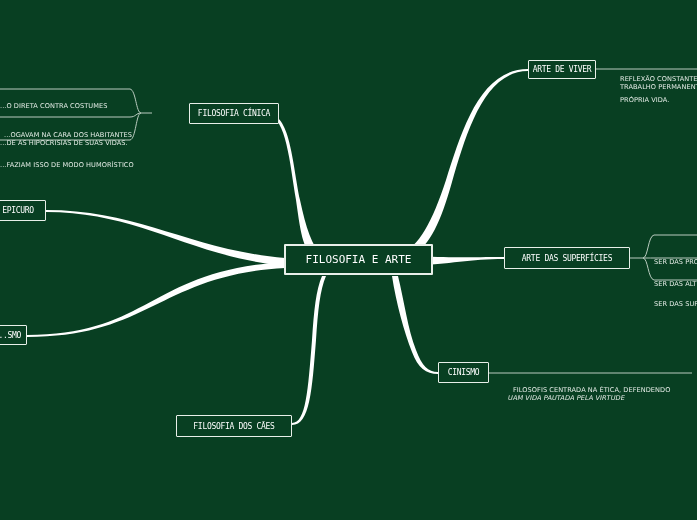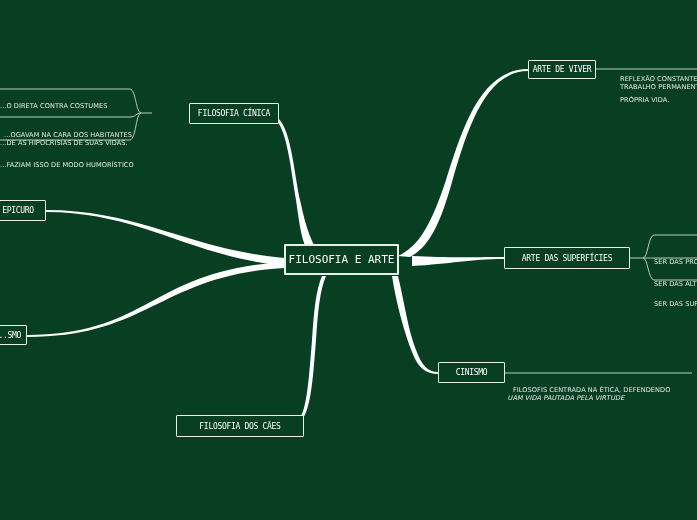--- a/index.html
+++ b/index.html
@@ -75,55 +75,55 @@
 
     <path d="M630,258 L643,258"></path>
     <path d="M643,258 C648,258 648,236 654,235 L697,235"></path>
     <path d="M643,258 C648,258 648,258 654,258 L697,258"></path>
     <path d="M643,258 C648,258 648,279 654,280 L697,280"></path>
 
     <path d="M489,373 L692,373"></path>
   </g>
 </svg>
 
-<div class="node main" style="left:284px; top:244px; width:115px; height:31px;">
+<div class="node main" style="left:284px; top:244px; width:149px; height:31px;">
   <span>FILOSOFIA E ARTE</span>
 </div>
 
 <div class="node topic" style="left:153px; top:103px; width:90px; height:21px;margin-left:36px;">
   <span>FILOSOFIA CÍNICA</span>
 </div>
 <div class="note" style="left:0px; top:70px;">...O DIRETA CONTRA COSTUMES</div>
 <div class="note" style="left:4px; top:99px;">...OGAVAM NA CARA DOS HABITANTES</div>
 <div class="note" style="left:0px; top:107px;">...DE AS HIPOCRISIAS DE SUAS VIDAS.</div>
 <div class="note" style="left:0px; top:129px;">...FAZIAM ISSO DE MODO HUMORÍSTICO</div>
 
 <div class="node topic" style="left:-10px; top:200px; width:56px; height:21px;">
   <span>EPICURO</span>
 </div>
 
 <div class="node topic" style="left:-12px; top:325px; width:39px; height:20px;">
   <span>...SMO</span>
 </div>
 
-<div class="node topic" style="left:176px; top:415px; width:128px; height:22px;justify-content:center;">
+<div class="node topic" style="left:176px; top:415px; width:116px; height:22px;justify-content:center;">
   <span>FILOSOFIA DOS  CÃES</span>
 </div>
 
 <div class="node topic" style="left:528px; top:60px; width:68px; height:19px;">
   <span>ARTE DE VIVER</span>
 </div>
 <div class="note" style="left:620px; top:43px;">REFLEXÃO CONSTANTE</div>
 <div class="note" style="left:620px; top:51px;">TRABALHO PERMANENT</div>
 <div class="note" style="left:620px; top:64px;">PRÓPRIA VIDA.</div>
 
 <div class="node topic" style="left:504px; top:247px; width:126px; height:22px;">
   <span>ARTE DAS SUPERFÍCIES</span>
 </div>
 <div class="note" style="left:654px; top:226px;">SER DAS PRO</div>
 <div class="note" style="left:654px; top:248px;">SER DAS ALT</div>
 <div class="note" style="left:654px; top:268px;">SER DAS SUP</div>
 
-<div class="node topic" style="left:438px; top:362px; width:67px; height:21px;">
+<div class="node topic" style="left:438px; top:362px; width:51px; height:21px;">
   <span>CINISMO</span>
 </div>
 <div class="note" style="left:513px; top:354px;">FILOSOFIS CENTRADA NA ÉTICA, DEFENDENDO</div>
 <div class="note" style="left:508px; top:362px;font-style:italic;">UAM VIDA PAUTADA PELA VIRTUDE</div>
 
 </body></html>

